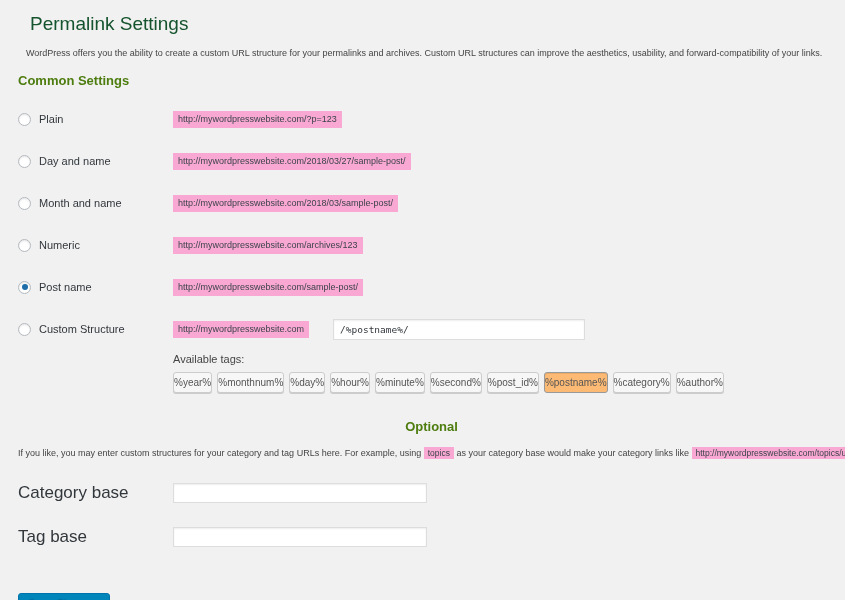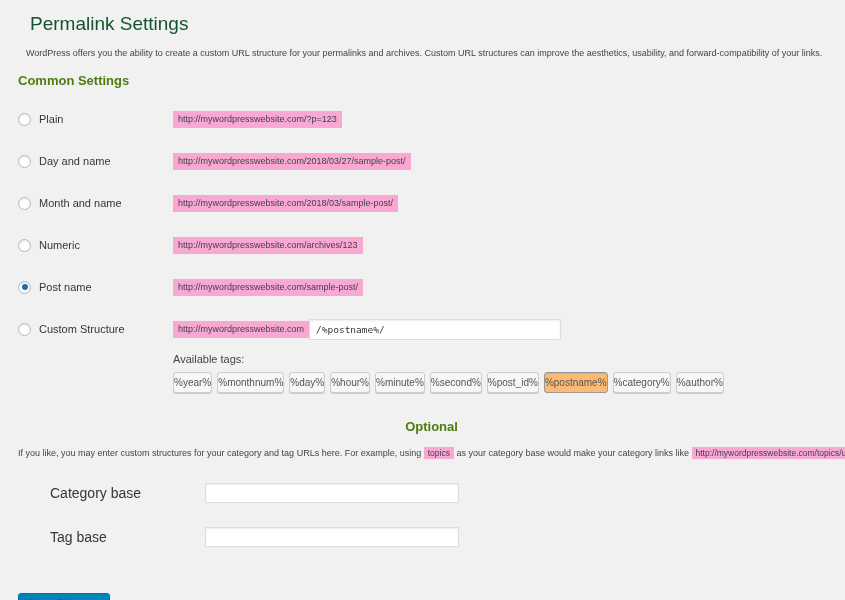--- a/index.html
+++ b/index.html
@@ -59,21 +59,21 @@
   }
   code.url-example, code.inline-code {
     background: #f9a8d4;
     padding: 3px 5px;
     font-family: Liberation Sans, sans-serif;
     font-size: 9px; line-height: 11px;
     color: #3c434a;
     white-space: nowrap;
   }
   .custom-struct-input {
-    margin-left: 0;
+    margin-left: 24px;
     width: 252px; height: 21px;
     border: 1px solid #ddd; border-radius: 0;
     background: #fff;
     padding: 0 6px;
     font-family: "DejaVu Sans Mono", monospace;
     font-size: 9.5px; color: #32373c;
     box-shadow: inset 0 1px 2px rgba(0,0,0,.07);
   }
   .tags-block { margin: 0 0 0 155px; }
   .available-tags-label {
@@ -100,21 +100,21 @@
     font-size: 9px; line-height: 12px;
     color: #444;
     white-space: nowrap;
     overflow: hidden;
   }
   p.optional-desc code.inline-code { font-size: 8.5px; padding: 2px 4px; }
   .field-row {
     display: flex; align-items: center;
     min-height: 24px; margin-bottom: 20px;
   }
-  .field-label { width: 155px; flex: 0 0 155px; font-size: 14px; color: #32373c; margin-left: 32px; }
+  .field-label { width: 155px; flex: 0 0 155px; font-size: 17px; color: #32373c; }
   .field-input {
     width: 254px; height: 20px;
     border: 1px solid #ddd;
     background: #fff;
     padding: 0 6px;
     font-size: 10px; color: #32373c;
     box-shadow: inset 0 1px 2px rgba(0,0,0,.07);
   }
   .save-button {
     margin-top: 24px;

